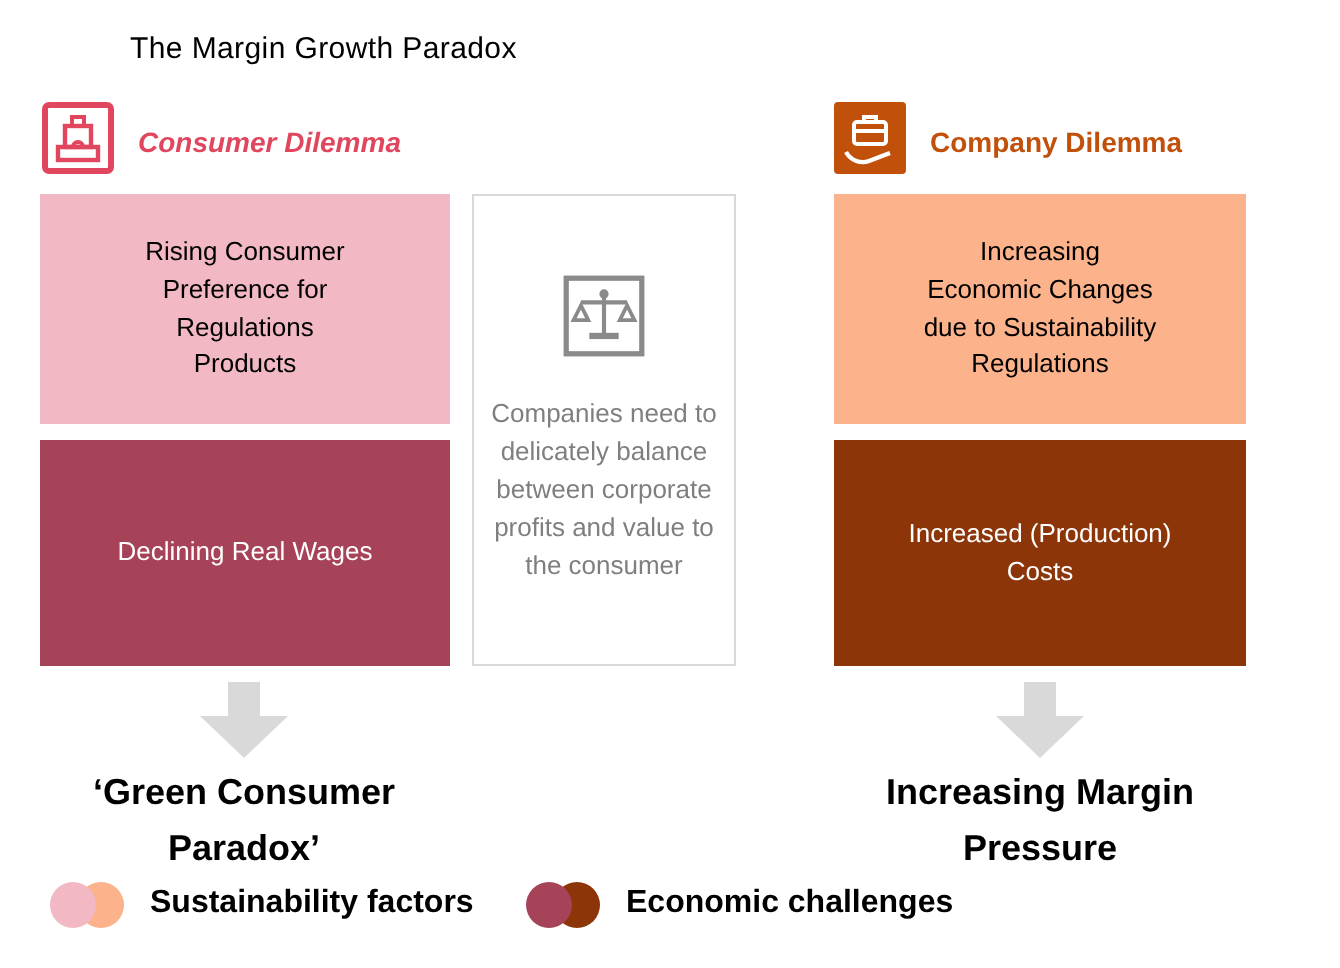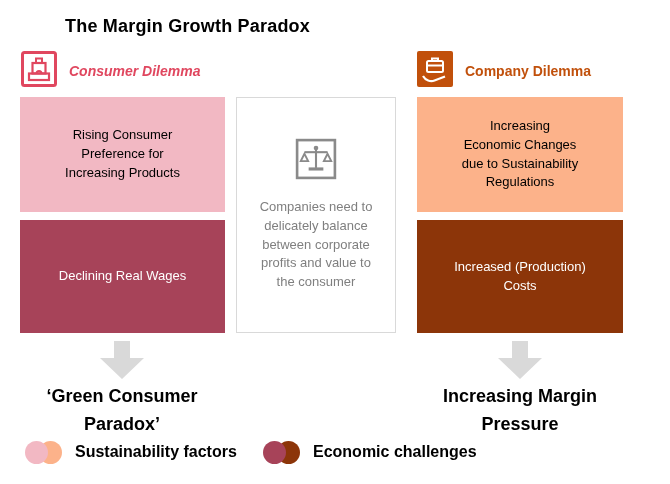--- a/index.html
+++ b/index.html
@@ -8,22 +8,22 @@
     width: 670px;
     height: 484px;
     background: #ffffff;
     font-family: "Liberation Sans", sans-serif;
     overflow: hidden;
   }
   .abs { position: absolute; }
 
   #diagram-title {
     left: 65px; top: 16px;
-    font-size: 18px;
-    font-weight: bold;
+    font-size: 15px;
+    font-weight: normal;
     color: var(--title-black);
     letter-spacing: 0.2px;
   }
 
   .section-header {
     display: flex;
     align-items: center;
     gap: 11px;
     height: 38px;
   }
@@ -50,21 +50,21 @@
   #consumer-sus-box { left: 20px;  top: 97px;  width: 205px; height: 115px;
     background: var(--sustainability-pink); color: #000; }
   #consumer-eco-box { left: 20px;  top: 220px; width: 205px; height: 113px;
     background: var(--economic-red); color: #fff; }
   #company-sus-box  { left: 417px; top: 97px;  width: 206px; height: 115px;
     background: var(--sustainability-orange); color: #000; }
   #company-eco-box  { left: 417px; top: 220px; width: 206px; height: 113px;
     background: var(--economic-brown); color: #fff; }
 
   #center-box {
-    left: 236px; top: 97px; width: 160px; height: 236px;
+    left: 236px; top: 97px; width: 132px; height: 236px;
     background: #ffffff;
     border: 1px solid var(--center-border);
     box-sizing: border-box;
     display: flex;
     flex-direction: column;
     align-items: center;
     justify-content: center;
     gap: 14px;
   }
   #center-box .text {
@@ -135,21 +135,21 @@
         <rect x="11" y="11" width="16" height="11" rx="1.5" fill="none" stroke="#ffffff" stroke-width="2"></rect>
         <path d="M16,11 v-2.5 h6 v2.5" fill="none" stroke="#ffffff" stroke-width="2"></path>
         <line x1="11" y1="15.5" x2="27" y2="15.5" stroke="#ffffff" stroke-width="2"></line>
         <path d="M7,26 c2.5,4.5 7.5,6 11.5,4.5 l10.5,-4" fill="none" stroke="#ffffff" stroke-width="2.2"></path>
       </svg>
     </span>
     <span class="label">Company Dilemma</span>
   </div>
 
   <div class="abs box sus" id="consumer-sus-box">
-    <span>Rising Consumer Preference for Increasing Products</span>
+    <span>Rising Consumer Preference for Regulations Products</span>
   </div>
   <div class="abs box eco" id="consumer-eco-box">
     <span>Declining Real Wages</span>
   </div>
 
   <div class="abs" id="center-box">
     <span>
       <svg width="42" height="42" viewBox="0 0 40 40">
         <rect x="2" y="2" width="36" height="36" fill="#ffffff" style="stroke:var(--center-icon-gray)" stroke-width="2.5"></rect>
         <circle cx="20" cy="9.5" r="2.2" style="fill:var(--center-icon-gray)"></circle>

